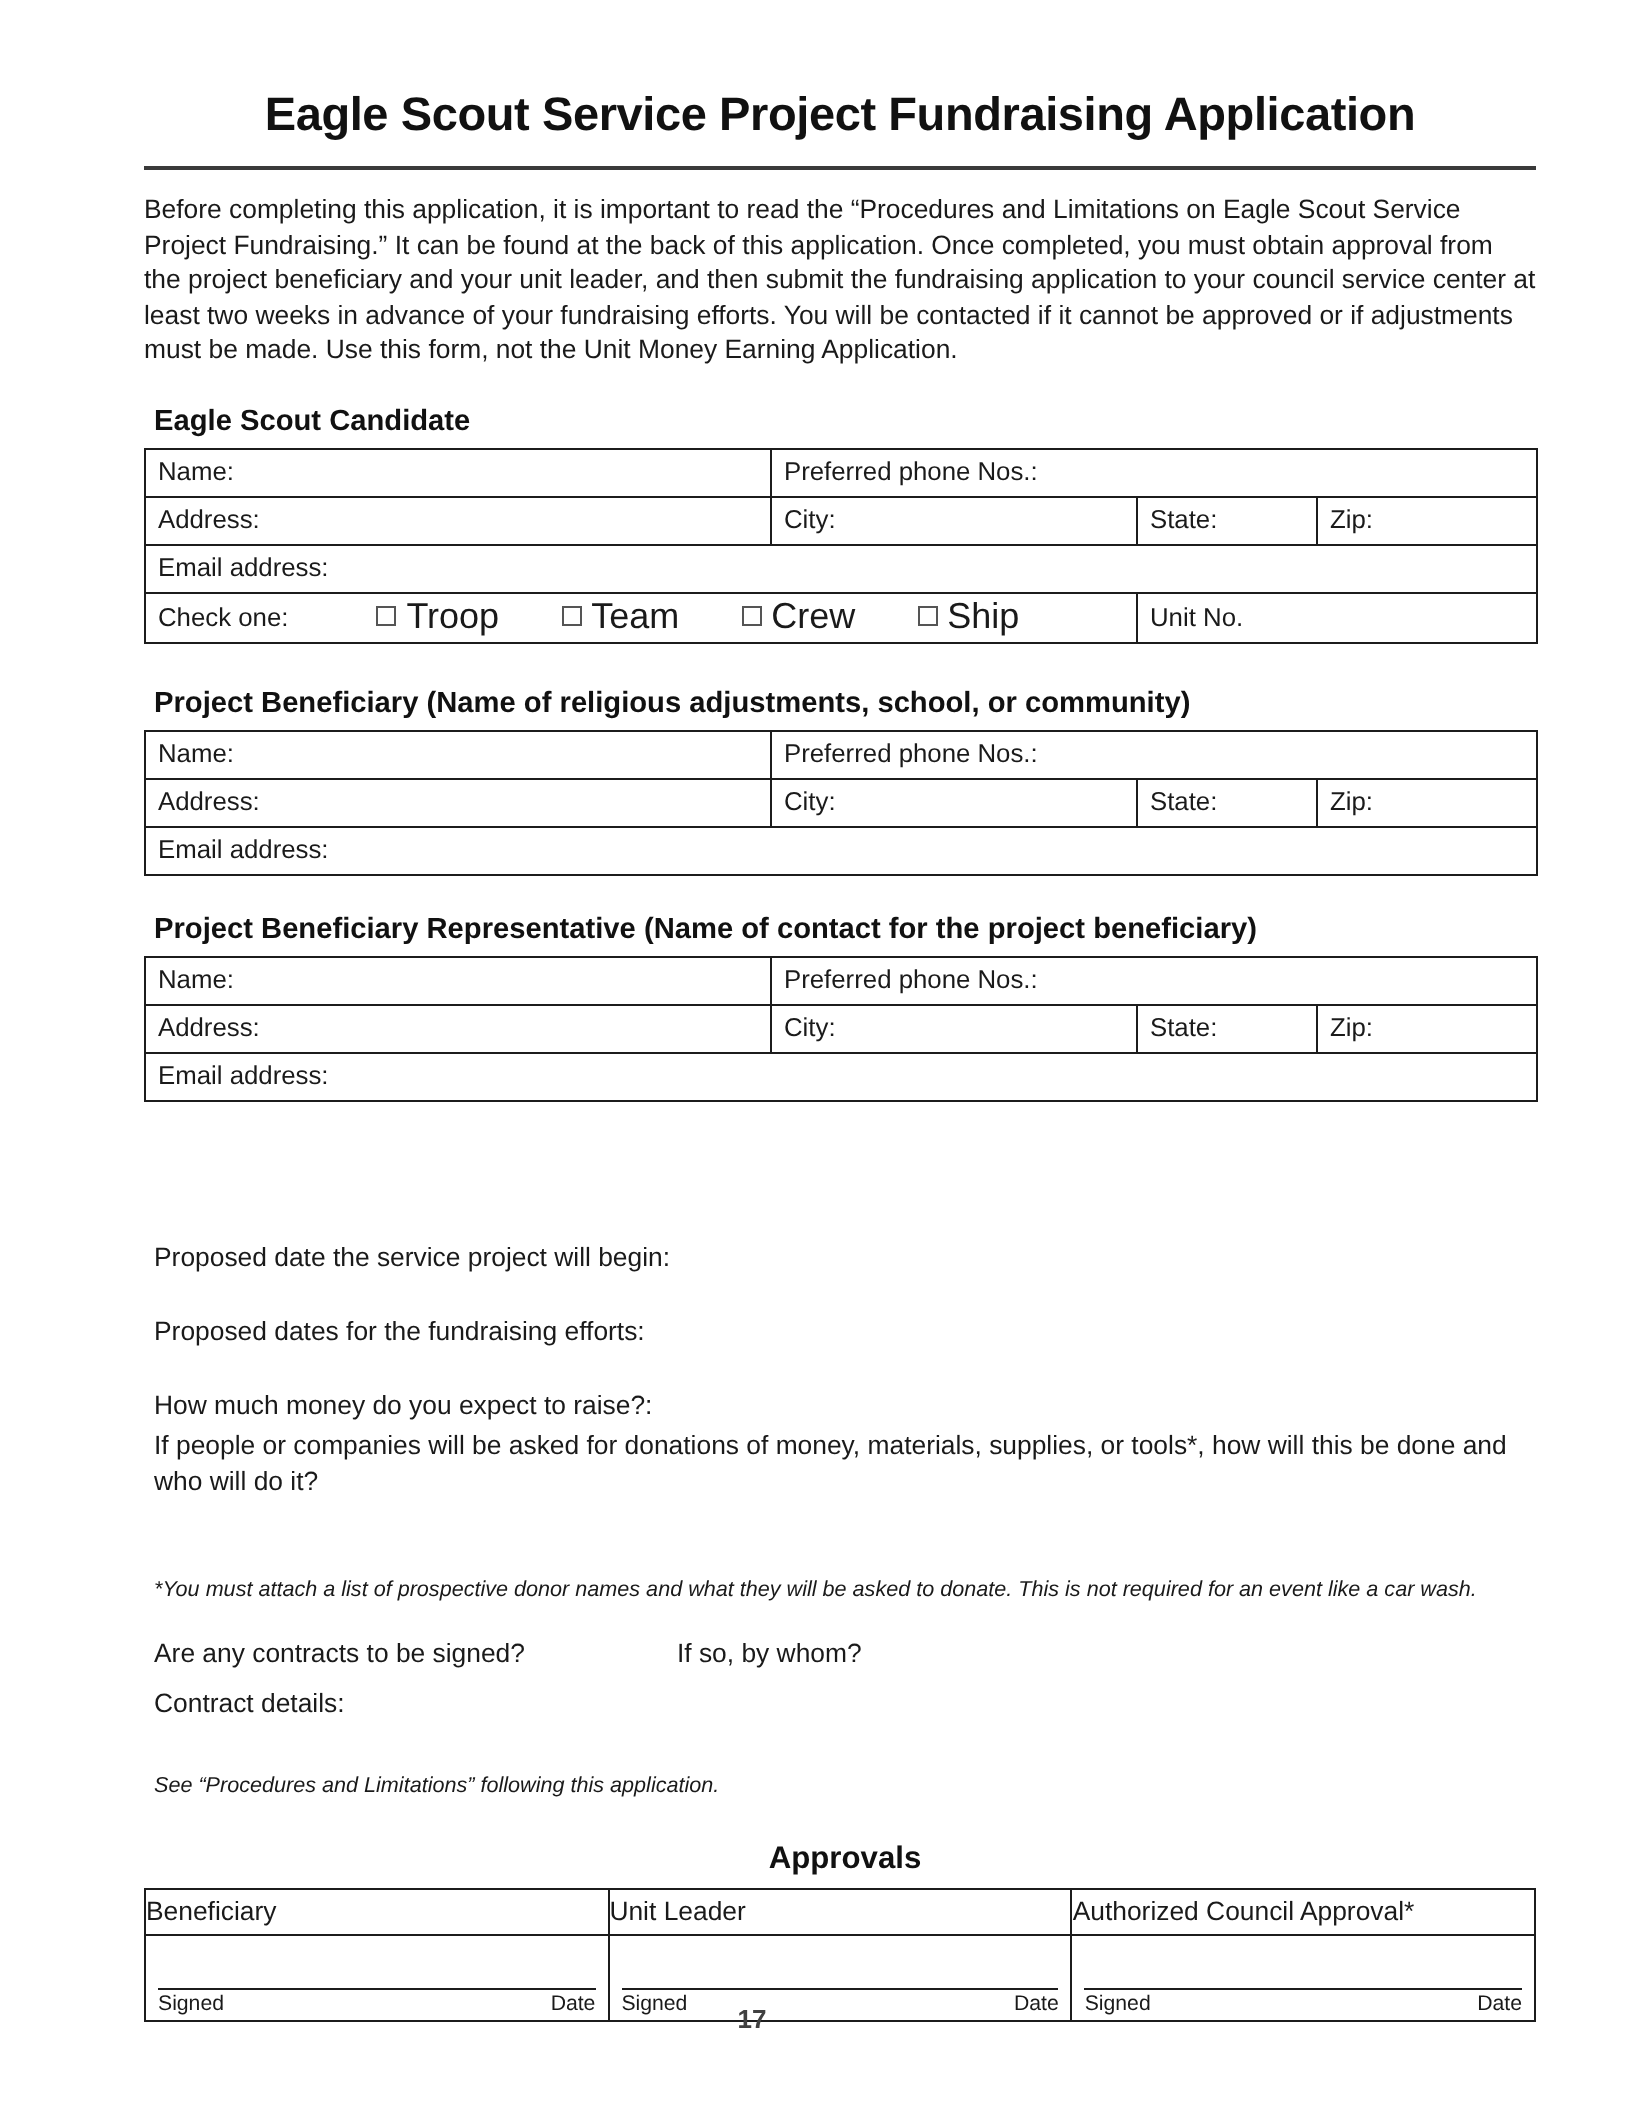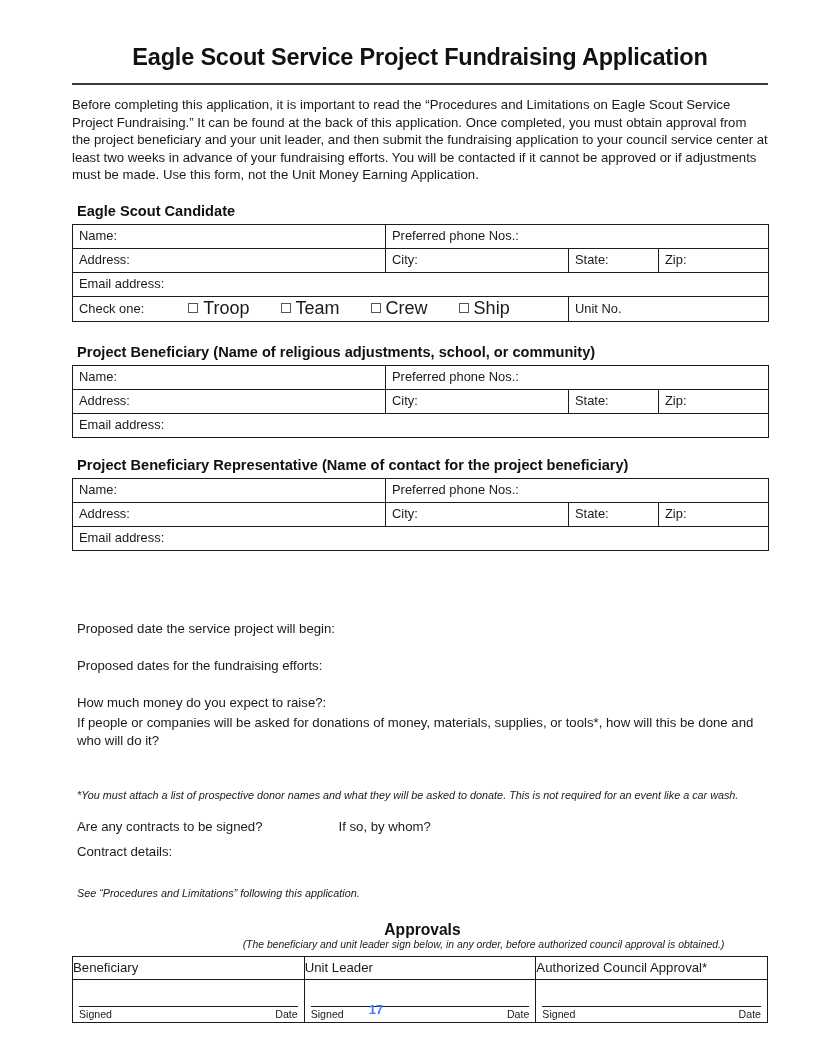--- a/index.html
+++ b/index.html
@@ -188,21 +188,21 @@
 
   
   .page-num {
     position: absolute;
     left: 0;
     top: 1002px;
     width: 752px;
     text-align: center;
     font-size: 13px;
     font-weight: bold;
-    color: #3b82f6;
+    color: #404040;
   }
 </style>
 </head>
 <body>
 
 <div class="page">
  <div class="content">
 
   <h1 class="doc-title">Eagle Scout Service Project Fundraising Application</h1>
   <div class="title-rule"></div>
@@ -331,21 +331,20 @@
     </div>
     <div style="height:7px"></div>
     <div class="prompt">Contract details:</div>
     <div style="height:25px"></div>
     <div class="note-italic">See “Procedures and Limitations” following this application.</div>
   </div>
 
   <div style="margin-top:21px">
     <div class="appr-head-row">
       <span class="appr-title">Approvals</span>
-      <span class="appr-note">(The beneficiary and unit leader sign below, in any order, before authorized council approval is obtained.)</span>
     </div>
     <table class="approvals">
       <colgroup>
             <col style="width:33.34%">
             <col style="width:33.33%">
             <col style="width:33.33%">
           </colgroup>
       <thead>
         <tr>
           <th>Beneficiary</th>

